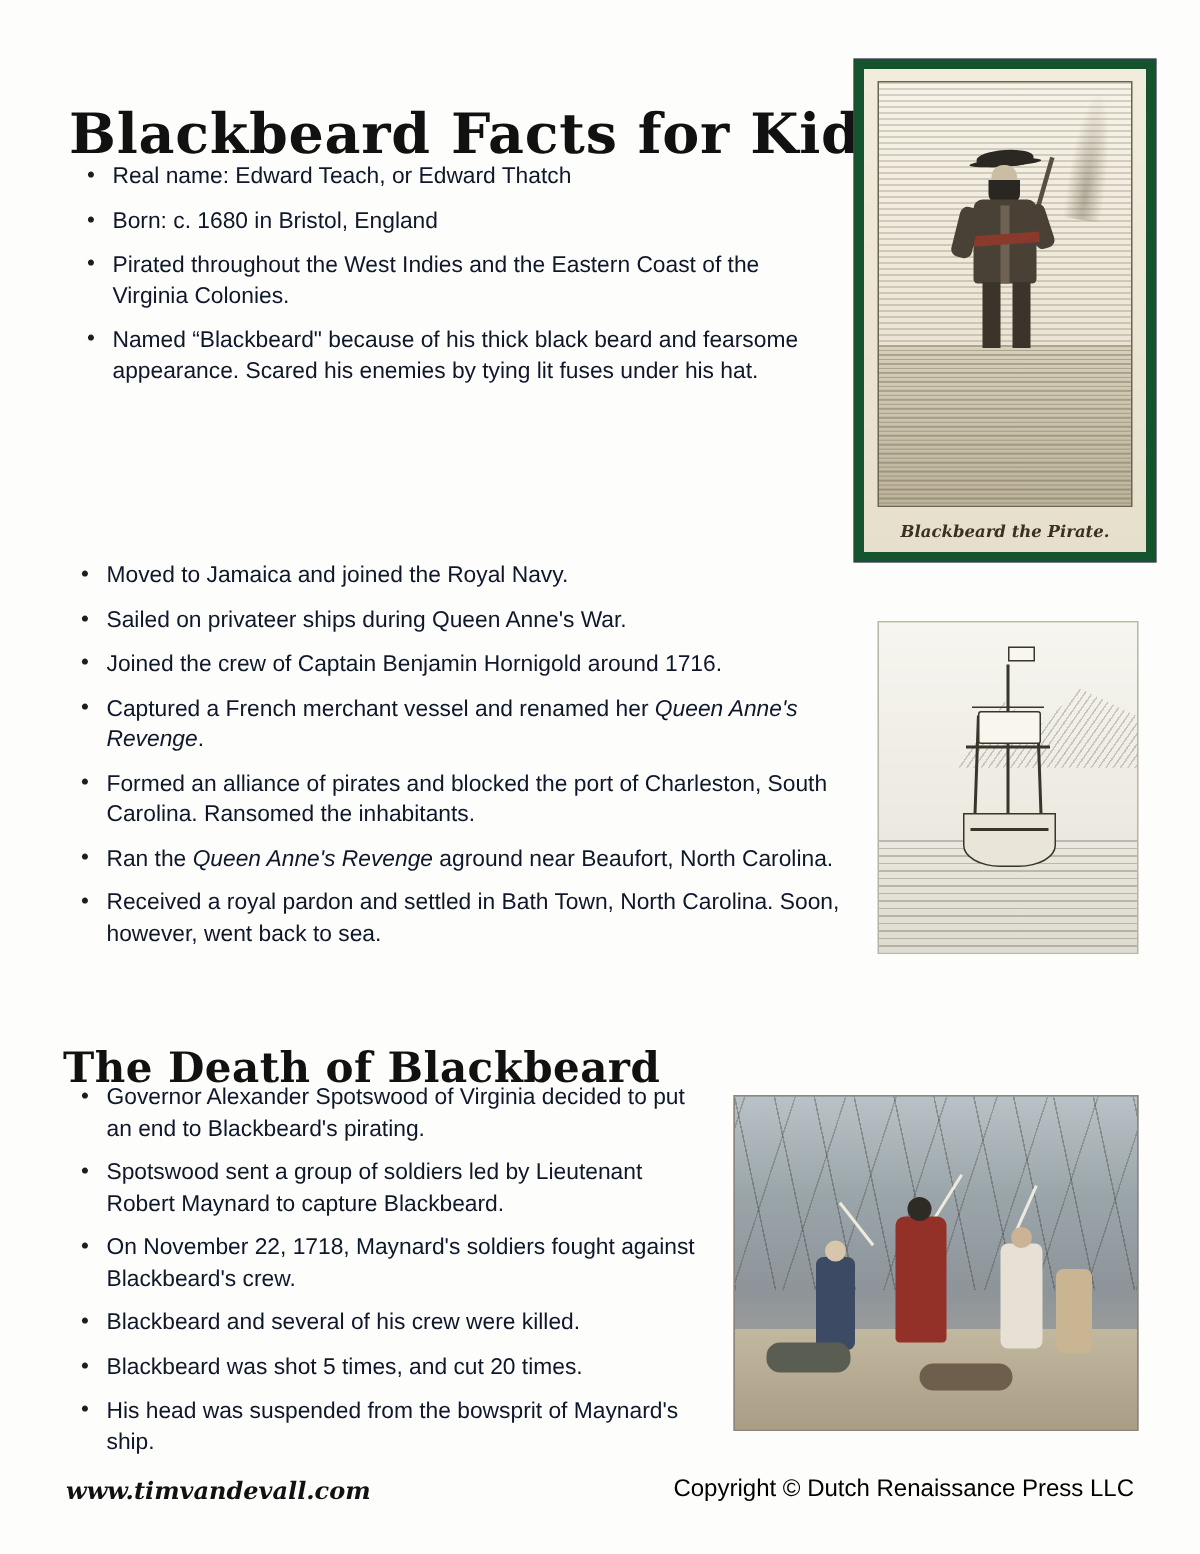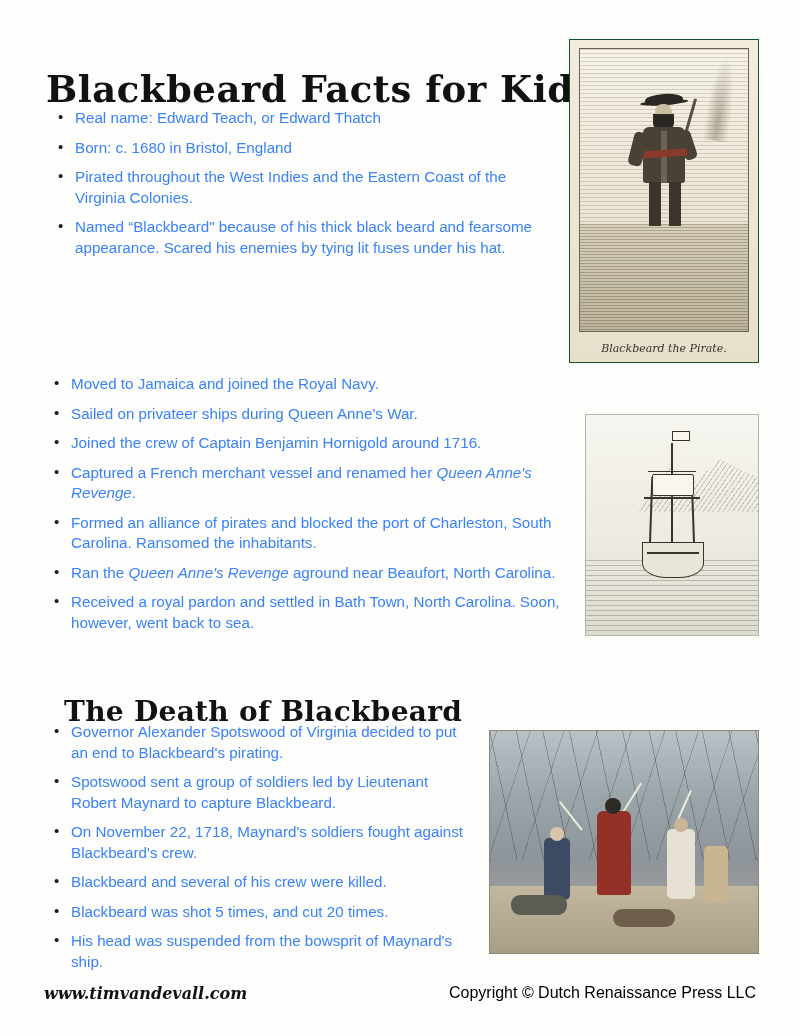--- a/index.html
+++ b/index.html
@@ -37,35 +37,35 @@
   .section-heading {
     position: absolute;
     font-family: "DejaVu Serif", serif;
     font-weight: bold;
     font-size: 28px;
     color: #111111;
     letter-spacing: 0.3px;
     white-space: nowrap;
   }
   #career-heading { left: 42px; top: 328px; }
-  #death-heading  { left: 42px; top: 672px; margin-left: 22px; }
+  #death-heading  { left: 42px; top: 672px; }
 
   
   .bullets {
     position: absolute;
     margin: 0;
     padding: 0;
     list-style: none;
   }
   .bullets li {
     position: relative;
     padding-left: 19px;
     font-size: 15.2px;
     line-height: 20.5px;
-    color: #3b82f6;
+    color: #0f172a;
     margin-bottom: 9px;
   }
   .bullets li::before {
     content: "•";
     position: absolute;
     left: 2px;
     top: -1px;
     font-size: 15px;
     color: #1d1d1d;
   }
@@ -77,21 +77,22 @@
 
   
   .figure {
     position: absolute;
     overflow: hidden;
   }
   
   #fig-blackbeard {
     left: 569px; top: 39px; width: 188px; height: 322px;
     background: #d946ef;
-    border: 1px solid #14532d;
+    border: 7px solid #14532d;
+    font-weight: bold;
   }
   #fig-blackbeard .matte {
     position: absolute; left: 0; top: 0; right: 0; bottom: 0;
     background:
       linear-gradient(180deg, #f2ecdd 0%, #ece5d3 55%, #e6dfcc 100%);
   }
   #fig-blackbeard .innerframe {
     position: absolute; left: 9px; top: 8px; right: 9px; bottom: 30px;
     border: 1px solid #6d6450;
     background: linear-gradient(180deg,#f7f3e8 0%, #e9e2d0 72%, #d9d2bd 100%);

